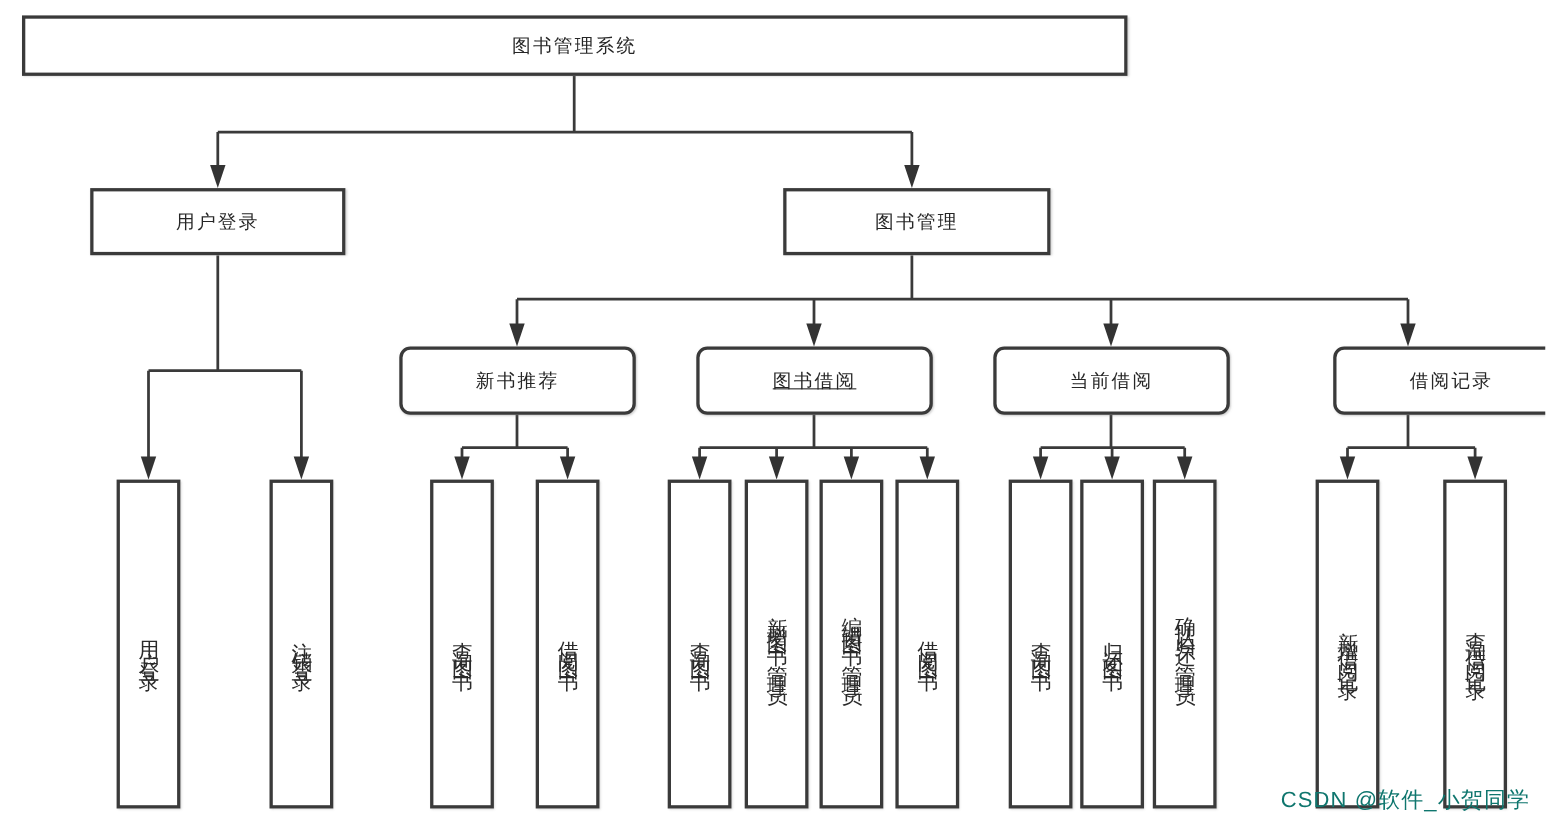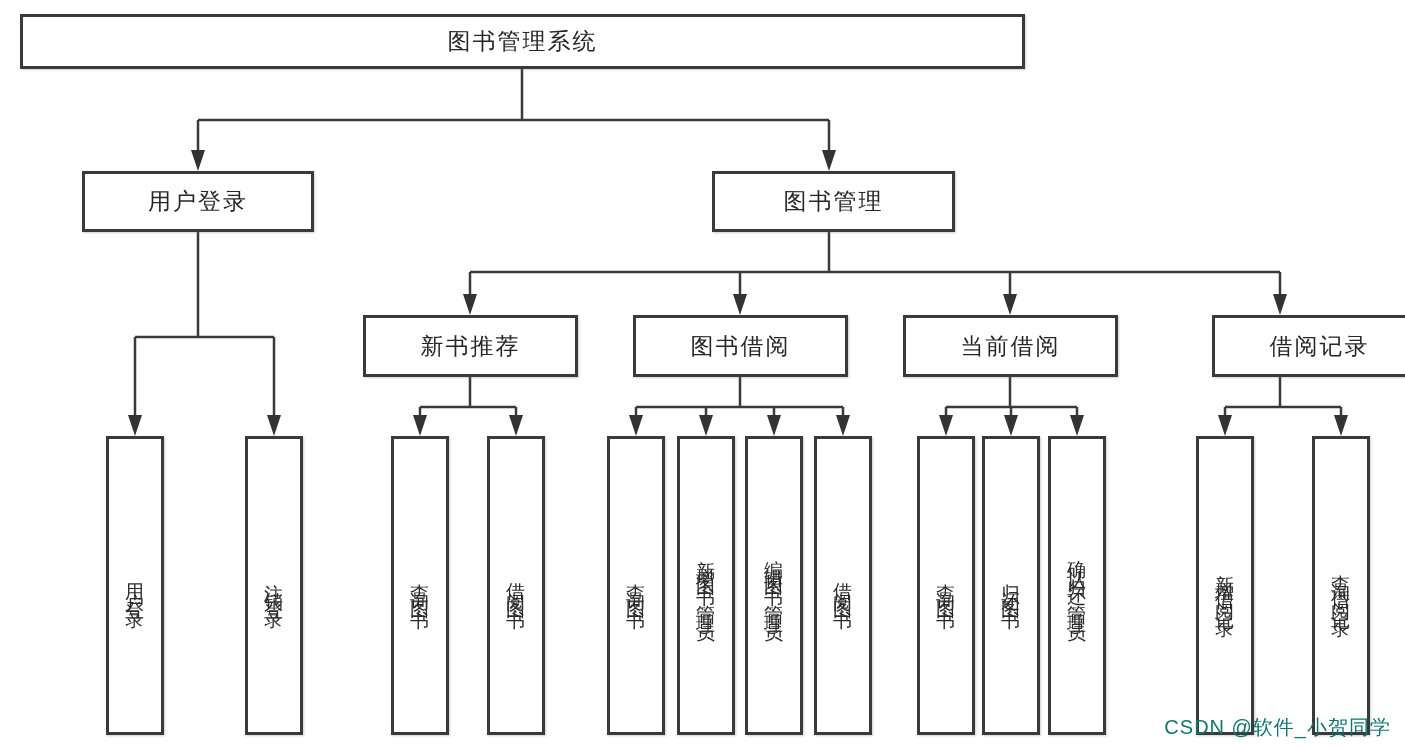--- a/index.html
+++ b/index.html
@@ -23,30 +23,30 @@
     border: 3px solid #3a3a3a;
     background: #ffffff;
     color: #262626;
     display: flex;
     align-items: center;
     justify-content: center;
     z-index: 2;
     box-shadow: 1px 1px 2px rgba(120,120,120,0.35);
   }
   .h-label {
-    font-size: 23px;
+    font-size: 17px;
     letter-spacing: 2px;
     white-space: nowrap;
   }
   .node.root   { left: 20px;  top: 14px;  width: 1005px; height: 55px; }
   .node.lv2a   { left: 82px;  top: 171px; width: 232px;  height: 61px; }
   .node.lv2b   { left: 712px; top: 171px; width: 243px;  height: 61px; }
-  .node.lv3    { top: 315px; width: 215px; height: 62px; }
+  .node.lv3    { top: 315px; width: 215px; height: 62px; border-radius: 10px; }
   .node.lv3a   { left: 363px;  }
-  .node.lv3b   { left: 633px;  }
+  .node.lv3b   { left: 633px; text-decoration: underline;  }
   .node.lv3c   { left: 903px; text-align: right;  }
   .node.lv3d   { left: 1212px; }
   .node.leaf   { top: 436px; width: 58px; height: 299px; }
   .vtext {
     writing-mode: vertical-rl;
     text-orientation: mixed;
     font-size: 19px;
     letter-spacing: 9px;
     line-height: 1;
     color: #2a2a2a;

